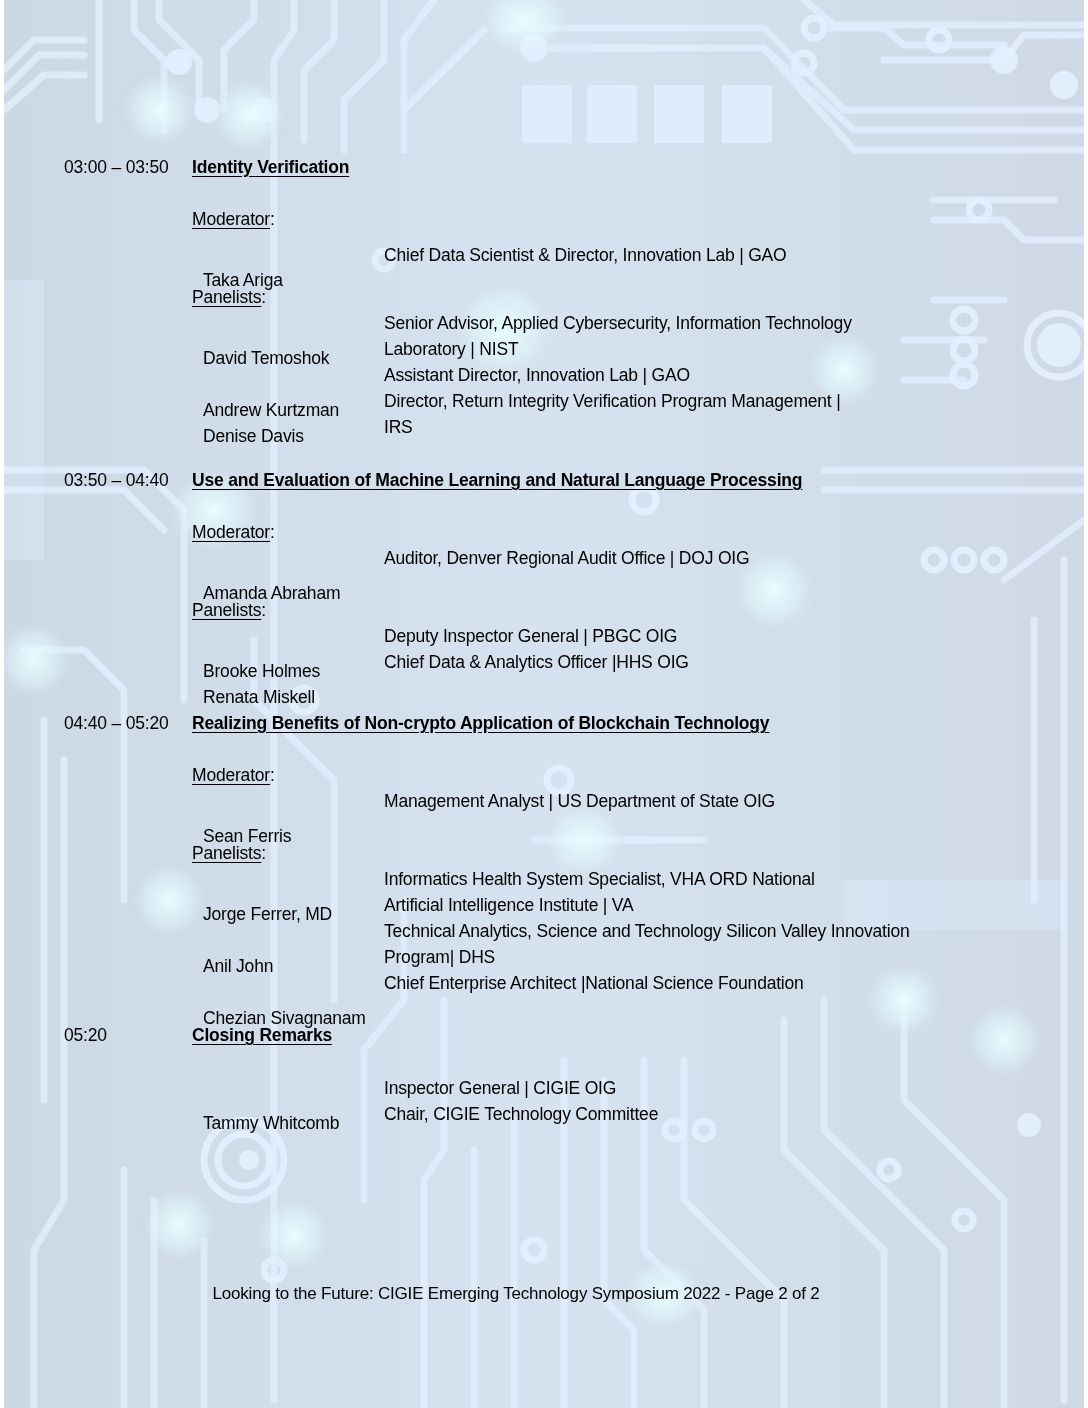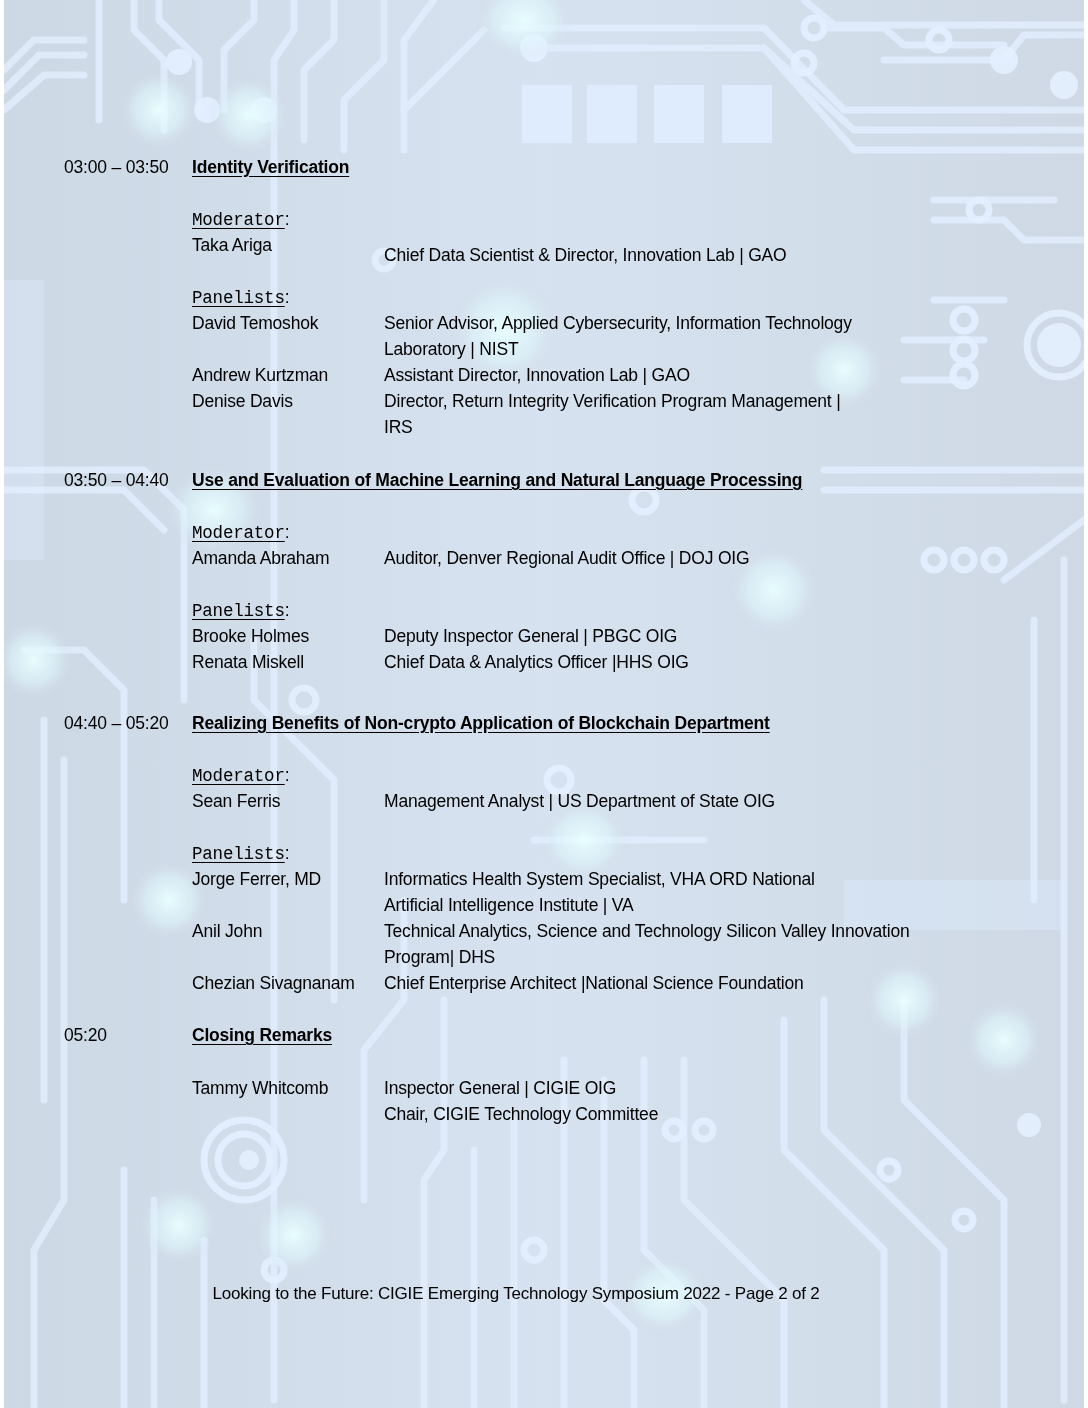--- a/index.html
+++ b/index.html
@@ -16,22 +16,22 @@
     }
     .bg { position: absolute; left: 0; top: 0; width: 1080px; height: 1408px; }
     .content {
       position: absolute; left: 0; top: 0; width: 1080px; height: 1408px;
       font-size: 17.5px; letter-spacing: -0.2px;
     }
     .line { position: absolute; white-space: nowrap; line-height: 22px; }
     .time { left: 60px; }
     .title { left: 188px; font-weight: bold; text-decoration: underline; text-underline-offset: 3px; }
     .label { left: 188px; }
-    .label u { text-underline-offset: 3px; font-family: Liberation Mono, monospace; }
-    .name { left: 188px; }
+    .label u { text-underline-offset: 3px; }
+    .name { left: 199px; margin-top: 35px; }
     .role { left: 380px; }
     .footer { left: 0; width: 1024px; text-align: center; font-size: 17px; }
   </style>
 </head>
 <body>
 
 <div class="page">
 
   <svg class="bg" viewBox="0 0 1080 1408" xmlns="http://www.w3.org/2000/svg">
     <defs>
@@ -200,21 +200,21 @@
 
       <div class="line label" style="top:599px"><u>Panelists</u>:</div>
       <div class="line name" style="top:625px">Brooke Holmes</div>
       <div class="line role" style="top:625px">Deputy Inspector General | PBGC OIG</div>
       <div class="line name" style="top:651px">Renata Miskell</div>
       <div class="line role" style="top:651px">Chief Data &amp; Analytics Officer |HHS OIG</div>
     </div>
 
     <div>
       <div class="line time" style="top:712px">04:40 – 05:20</div>
-      <div class="line title" style="top:712px">Realizing Benefits of Non-crypto Application of Blockchain Department</div>
+      <div class="line title" style="top:712px">Realizing Benefits of Non-crypto Application of Blockchain Technology</div>
 
       <div class="line label" style="top:764px"><u>Moderator</u>:</div>
       <div class="line name" style="top:790px">Sean Ferris</div>
       <div class="line role" style="top:790px">Management Analyst | US Department of State OIG</div>
 
       <div class="line label" style="top:842px"><u>Panelists</u>:</div>
       <div class="line name" style="top:868px">Jorge Ferrer, MD</div>
       <div class="line role" style="top:868px">Informatics Health System Specialist, VHA ORD National</div>
       <div class="line role" style="top:894px">Artificial Intelligence Institute | VA</div>
       <div class="line name" style="top:920px">Anil John</div>

